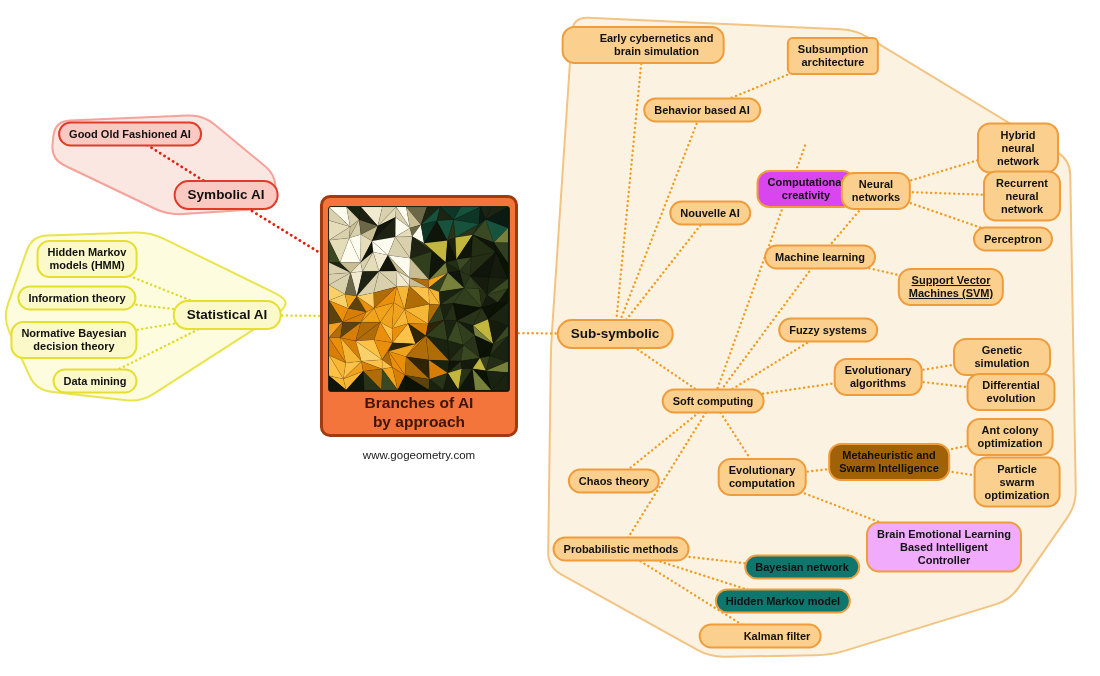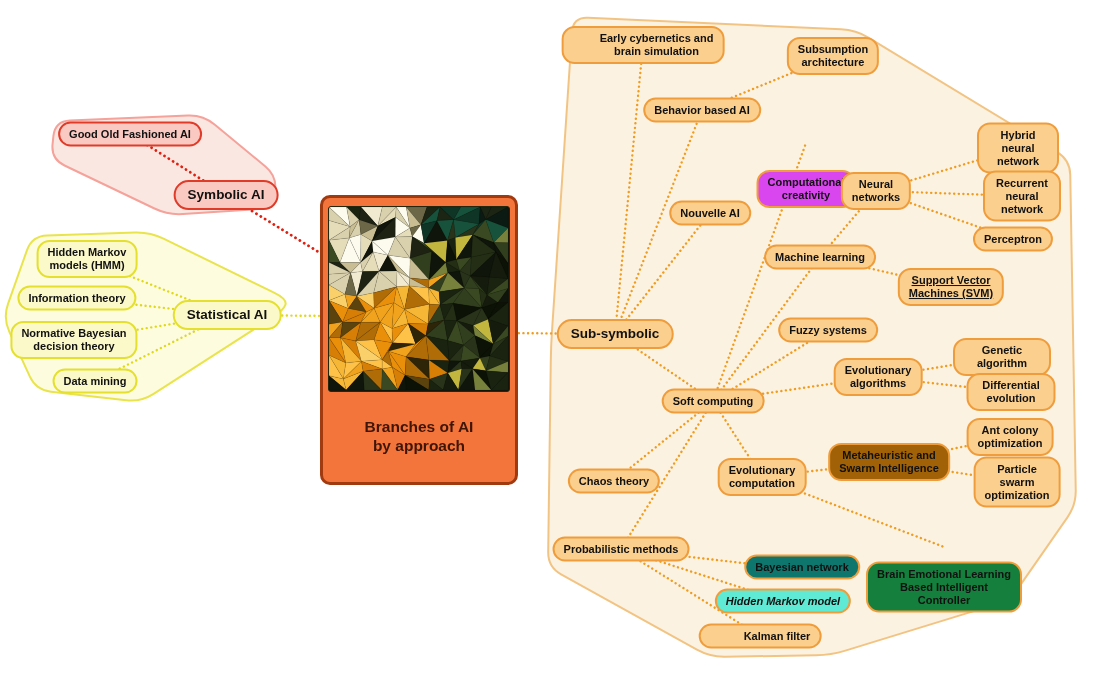--- a/index.html
+++ b/index.html
@@ -11,21 +11,21 @@
   #edges-svg{position:absolute;left:0;top:0;z-index:1;}
   .node{
     position:absolute;transform:translate(-50%,-50%);
     white-space:pre-line;text-align:center;
     font-weight:bold;font-size:11px;line-height:1.18;color:#111;
     padding:4px 9px;border-radius:13px;border:2px solid #000;
     z-index:2;
   }
   .node.main{font-size:13.5px;padding:5px 12px;border-radius:16px;border-width:2.5px;}
   #center-card{
-    position:absolute;left:320px;top:195px;width:198px;height:290px;
+    position:absolute;left:320px;top:195px;width:198px;height:242px;
     box-sizing:border-box;background:#F4753C;border:3px solid #A23A10;border-radius:10px;
     display:flex;flex-direction:column;align-items:center;z-index:3;
   }
   #art-wrap{
     margin-top:8px;width:182px;height:186px;border:1.5px solid #23270f;
     box-sizing:border-box;border-radius:3px;overflow:hidden;background:#11150b;
   }
   #center-title{
     flex:1;display:flex;align-items:center;justify-content:center;
     white-space:pre-line;text-align:center;
@@ -337,50 +337,50 @@
     <div class="node" style="left: 87px; top: 259px; background: rgb(251, 249, 201); border-color: rgb(228, 224, 45);">Hidden Markov
 models (HMM)</div>
     <div class="node" style="left: 77px; top: 298px; background: rgb(251, 249, 201); border-color: rgb(228, 224, 45);">Information theory</div>
     <div class="node" style="left: 74px; top: 340px; background: rgb(251, 249, 201); border-color: rgb(228, 224, 45);">Normative Bayesian
 decision theory</div>
     <div class="node" style="left: 95px; top: 381px; background: rgb(251, 249, 201); border-color: rgb(228, 224, 45);">Data mining</div>
     <div class="node main" style="left: 227px; top: 315px; background: rgb(251, 249, 201); border-color: rgb(228, 224, 45);">Statistical AI</div>
     <div class="node main" style="left: 615px; top: 334px; background: rgb(251, 207, 141); border-color: rgb(239, 157, 60);">Sub-symbolic</div>
     <div class="node" style="left: 643px; top: 45px; background: rgb(251, 207, 141); border-color: rgb(239, 157, 60); padding-left: 36px;">Early cybernetics and
 brain simulation</div>
-    <div class="node" style="left: 833px; top: 56px; background: rgb(251, 207, 141); border-color: rgb(239, 157, 60);">Subsumption
+    <div class="node" style="left: 833px; top: 56px; background: rgb(251, 207, 141); border-color: rgb(239, 157, 60); border-radius: 6px;">Subsumption
 architecture</div>
     <div class="node" style="left: 702px; top: 110px; background: rgb(251, 207, 141); border-color: rgb(239, 157, 60);">Behavior based AI</div>
     <div class="node" style="left: 806px; top: 143px; background: #d946ef; border-color: rgb(239, 157, 60); margin-top: 46px;">Computational
 creativity</div>
     <div class="node" style="left: 710px; top: 213px; background: rgb(251, 207, 141); border-color: rgb(239, 157, 60);">Nouvelle AI</div>
     <div class="node" style="left: 876px; top: 191px; background: rgb(251, 207, 141); border-color: rgb(239, 157, 60);">Neural
 networks</div>
     <div class="node" style="left: 1018px; top: 148px; background: rgb(251, 207, 141); border-color: rgb(239, 157, 60);">Hybrid neural
 network</div>
     <div class="node" style="left: 1022px; top: 196px; background: rgb(251, 207, 141); border-color: rgb(239, 157, 60);">Recurrent
 neural network</div>
     <div class="node" style="left: 1013px; top: 239px; background: rgb(251, 207, 141); border-color: rgb(239, 157, 60);">Perceptron</div>
     <div class="node" style="left: 820px; top: 257px; background: rgb(251, 207, 141); border-color: rgb(239, 157, 60);">Machine learning</div>
     <div class="node" style="left: 951px; top: 287px; background: rgb(251, 207, 141); border-color: rgb(239, 157, 60); text-decoration: underline;">Support Vector
 Machines (SVM)</div>
     <div class="node" style="left: 828px; top: 330px; background: rgb(251, 207, 141); border-color: rgb(239, 157, 60);">Fuzzy systems</div>
     <div class="node" style="left: 713px; top: 401px; background: rgb(251, 207, 141); border-color: rgb(239, 157, 60);">Soft computing</div>
     <div class="node" style="left: 878px; top: 377px; background: rgb(251, 207, 141); border-color: rgb(239, 157, 60);">Evolutionary
 algorithms</div>
-    <div class="node" style="left: 1002px; top: 357px; background: rgb(251, 207, 141); border-color: rgb(239, 157, 60);">Genetic algorithm</div>
+    <div class="node" style="left: 1002px; top: 357px; background: rgb(251, 207, 141); border-color: rgb(239, 157, 60);">Genetic simulation</div>
     <div class="node" style="left: 1011px; top: 392px; background: rgb(251, 207, 141); border-color: rgb(239, 157, 60);">Differential evolution</div>
     <div class="node" style="left: 762px; top: 477px; background: rgb(251, 207, 141); border-color: rgb(239, 157, 60);">Evolutionary
 computation</div>
     <div class="node" style="left: 889px; top: 462px; background: #a16207; border-color: rgb(239, 157, 60);">Metaheuristic and
 Swarm Intelligence</div>
     <div class="node" style="left: 1010px; top: 437px; background: rgb(251, 207, 141); border-color: rgb(239, 157, 60);">Ant colony
 optimization</div>
     <div class="node" style="left: 1017px; top: 482px; background: rgb(251, 207, 141); border-color: rgb(239, 157, 60);">Particle swarm
 optimization</div>
     <div class="node" style="left: 614px; top: 481px; background: rgb(251, 207, 141); border-color: rgb(239, 157, 60);">Chaos theory</div>
     <div class="node" style="left: 621px; top: 549px; background: rgb(251, 207, 141); border-color: rgb(239, 157, 60);">Probabilistic methods</div>
     <div class="node" style="left: 802px; top: 567px; background: #0f766e; border-color: rgb(239, 157, 60);">Bayesian network</div>
-    <div class="node" style="left: 783px; top: 601px; background: #5eead4; border-color: rgb(239, 157, 60); font-style: italic;">Hidden Markov model</div>
+    <div class="node" style="left: 783px; top: 601px; background: #0f766e; border-color: rgb(239, 157, 60);">Hidden Markov model</div>
     <div class="node" style="left: 760px; top: 636px; background: rgb(251, 207, 141); border-color: rgb(239, 157, 60); padding-left: 43px;">Kalman filter</div>
-    <div class="node" style="left: 944px; top: 547px; background: #15803d; border-color: rgb(239, 157, 60); margin-top: 40px;">Brain Emotional Learning
+    <div class="node" style="left: 944px; top: 547px; background: #f0abfc; border-color: rgb(239, 157, 60);">Brain Emotional Learning
 Based Intelligent Controller</div>
   </div>
 
 </body></html>

